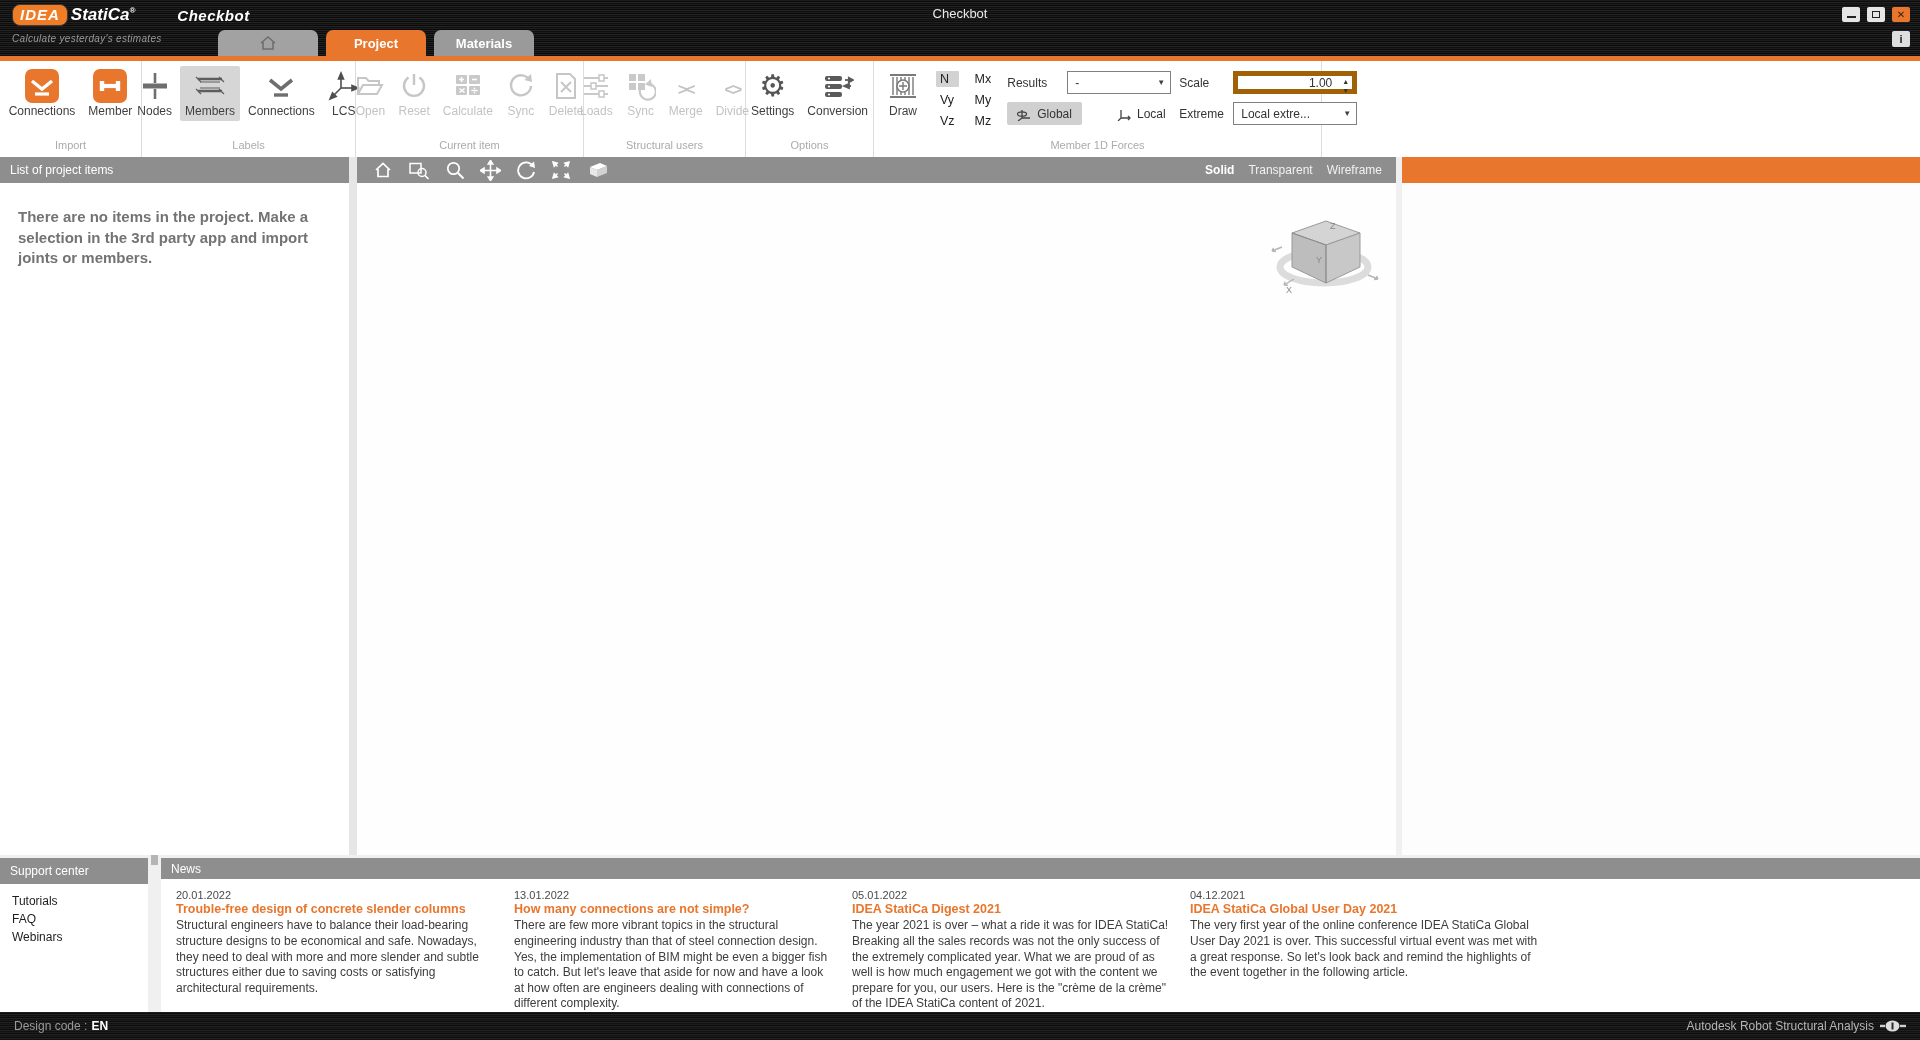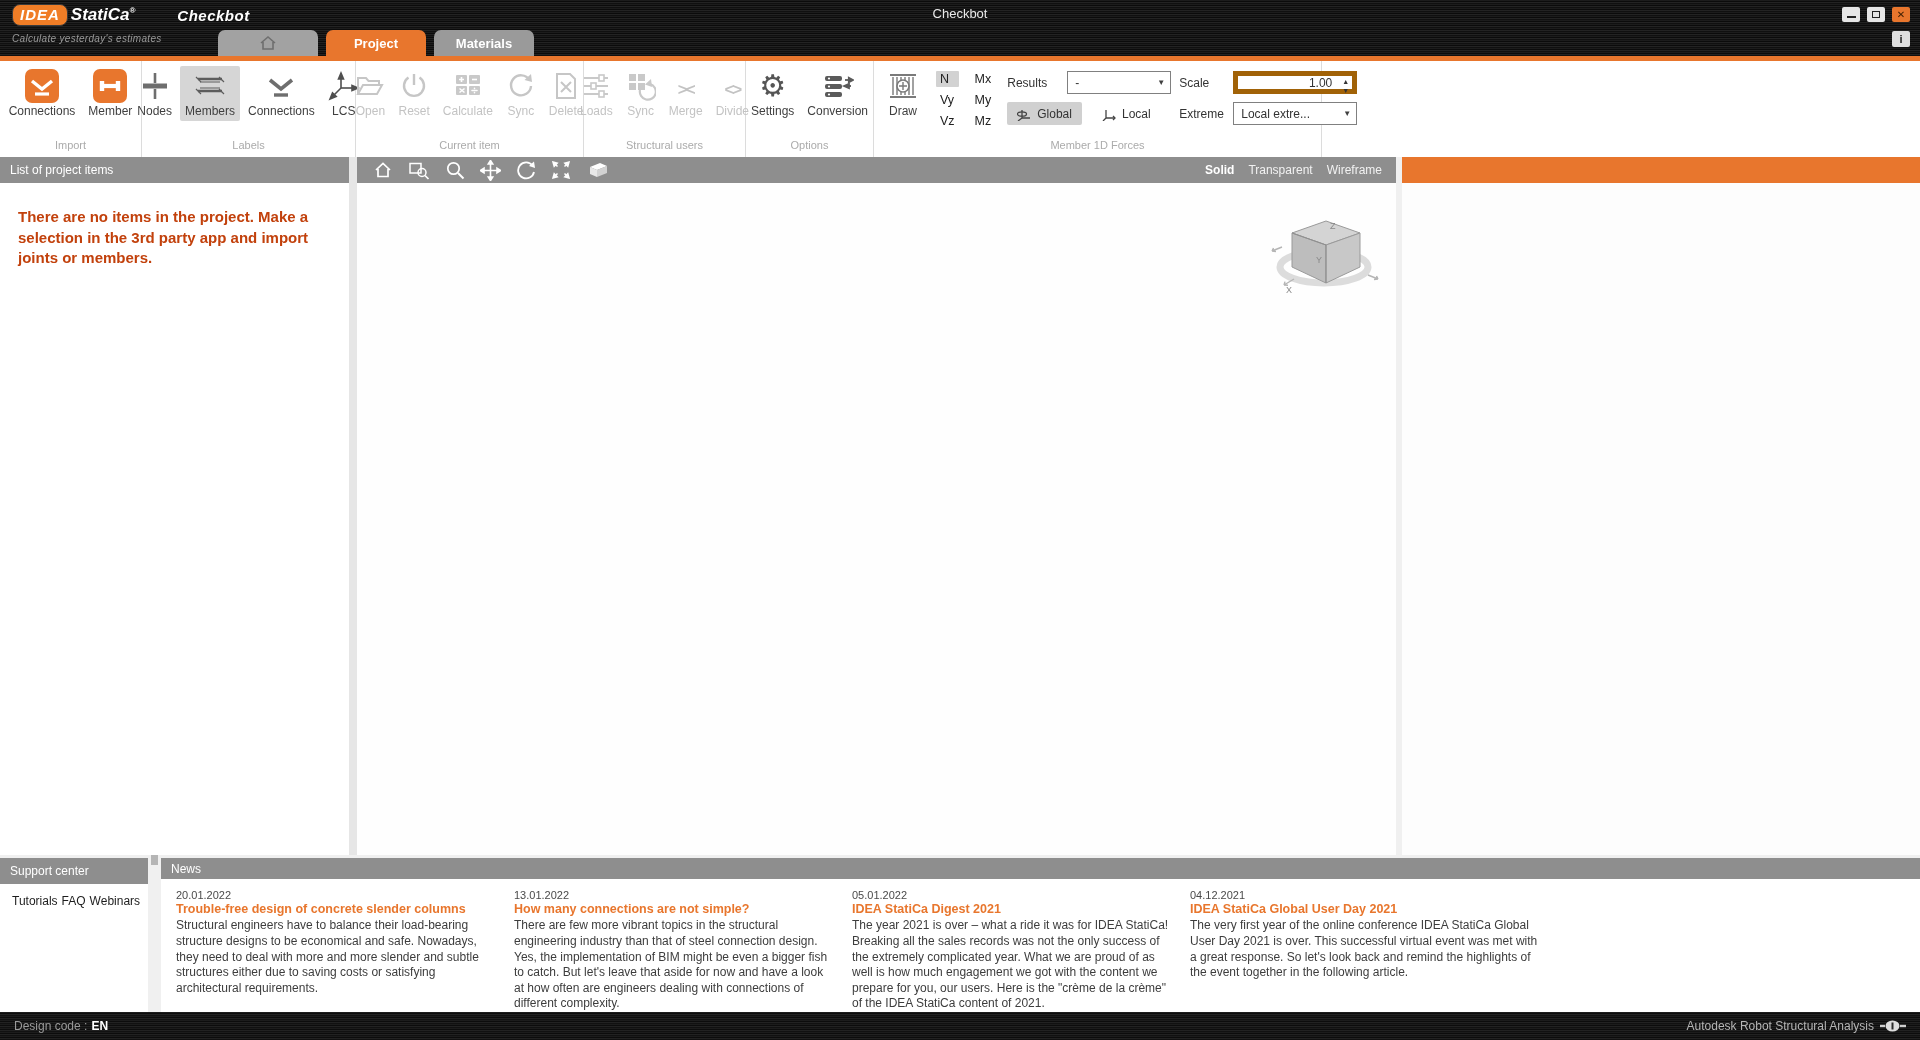--- a/index.html
+++ b/index.html
@@ -49,50 +49,50 @@
   
   .forces-wrap { display:flex; gap:12px; align-items:flex-start; flex:1; }
   .force-grid { display:grid; grid-template-columns:auto auto; gap:5px 12px; font-size:12.5px; color:#222; padding-top:5px; }
   .force-cell { padding:1px 4px; border-radius:1px; cursor:pointer; }
   .force-cell.on { background:#d2d2d2; }
   .force-ctrls { display:grid; grid-template-columns:52px 104px 46px 124px; gap:8px 8px; align-items:center; font-size:12px; color:#333; padding-top:5px; }
   .dd { border:1px solid #808080; background:#fff; height:23px; display:flex; align-items:center; padding:0 18px 0 7px; position:relative; cursor:pointer; }
   .dd .caret { position:absolute; right:5px; top:6px; font-size:8px; color:#3f3f3f; }
   .spinbox { border:5px solid #a16207; background:#fff; height:23px; position:relative; display:flex; align-items:center; justify-content:flex-end; padding-right:20px; cursor:text; }
   .spin-arrows { position:absolute; right:3px; top:1px; display:flex; flex-direction:column; line-height:9px; font-size:7px; color:#333; }
-  .gl-row { grid-column:1 / 3; display:flex; gap:10px; }
+  .gl-row { grid-column:1 / 3; display:flex; gap:25px; }
   .gl-btn { height:23px; display:flex; align-items:center; gap:5px; padding:0 10px; font-size:12px; color:#333; cursor:pointer; border-radius:2px; }
   .gl-btn.pressed { background:#d0d0d0; }
 
   
   .main { position:absolute; left:0; top:157px; width:100%; height:698px; display:flex; background:#f0f0f0; }
   .panel-header { height:26px; background:#8e8e8e; color:#fff; font-size:12px; display:flex; align-items:center; padding:0 10px; }
   .left-panel { width:349px; display:flex; flex-direction:column; background:#fff; }
-  .empty-text { font-size:15px; font-weight:bold; color:#c2410c; width:305px; margin:24px 0 0 18px; line-height:1.38; }
+  .empty-text { font-size:15px; font-weight:bold; color:#737373; width:305px; margin:24px 0 0 18px; line-height:1.38; }
   .vsplit { width:8px; background:#e6e6e6; cursor:col-resize; }
   .viewport { flex:1; display:flex; flex-direction:column; background:#fff; }
   .vp-header { height:26px; background:#8e8e8e; display:flex; align-items:center; }
   .vp-icons { display:flex; gap:15px; margin-left:16px; align-items:center; }
   .vp-icons svg { display:block; cursor:pointer; }
   .vp-modes { margin-left:auto; display:flex; gap:14px; margin-right:14px; color:#f2f2f2; font-size:12px; }
   .vp-mode { cursor:pointer; }
   .vp-mode.on { font-weight:bold; color:#fff; }
   .vp-body { flex:1; position:relative; background:#fefefe; }
   .nav-cube { position:absolute; right:14px; top:22px; cursor:pointer; }
   .rgap { width:6px; background:#f0f0f0; }
   .right-panel { width:518px; display:flex; flex-direction:column; background:#fdfdfd; }
   .right-panel .panel-header { background:#e8762d; }
 
   
   .bottom { position:absolute; left:0; top:855px; width:100%; height:157px; display:flex; background:#f0f0f0; padding-top:3px; }
   .support-panel { width:148px; background:#fff; display:flex; flex-direction:column; }
   .bsplit { width:13px; background:#f0f0f0; position:relative; }
   .bsplit::before { content:""; position:absolute; left:3px; top:-3px; width:7px; height:10px; background:#b5b5b5; }
   .news-panel { flex:1; background:#fff; display:flex; flex-direction:column;justify-content:flex-end; }
-  .support-links { padding:10px 0 0 12px; font-size:12px; color:#1d1d1d; display:flex; flex-direction:row; gap:4px; }
+  .support-links { padding:10px 0 0 12px; font-size:12px; color:#1d1d1d; display:flex; flex-direction:column; gap:4px; }
   .support-links span { cursor:pointer; }
   .news-cols { display:flex; gap:16px; padding:10px 0 0 15px; }
   .news-col { width:322px; }
   .news-col.wide { width:355px; }
   .news-date { font-size:11px; color:#4a4a4a; }
   .news-title { font-size:12.5px; font-weight:bold; color:#e8762d; margin:1px 0 2px; cursor:pointer; }
   .news-body { font-size:12px; color:#3d3d3d; line-height:1.3; }
 
   
   .statusbar { position:absolute; left:0; top:1012px; width:100%; height:28px;

